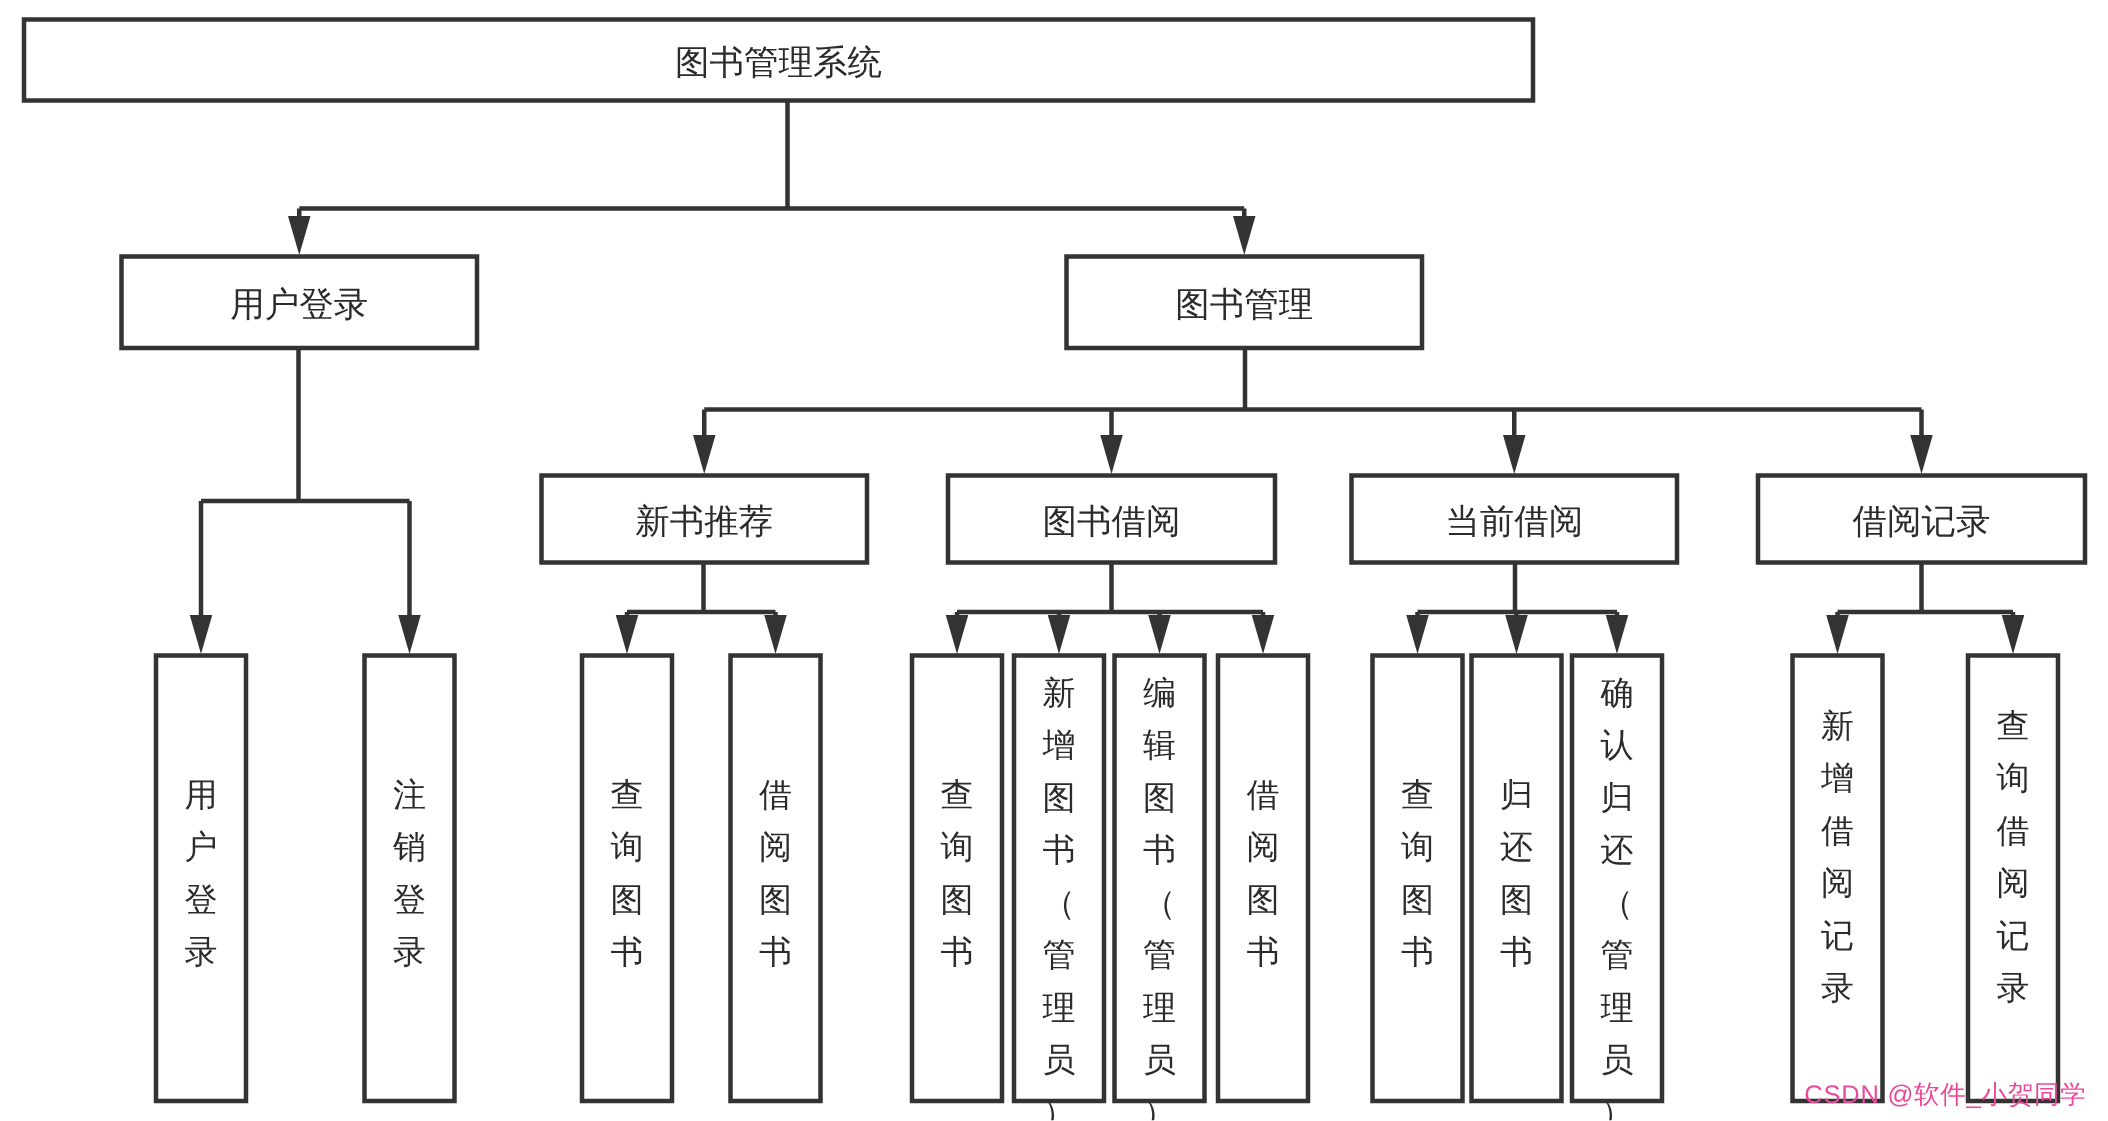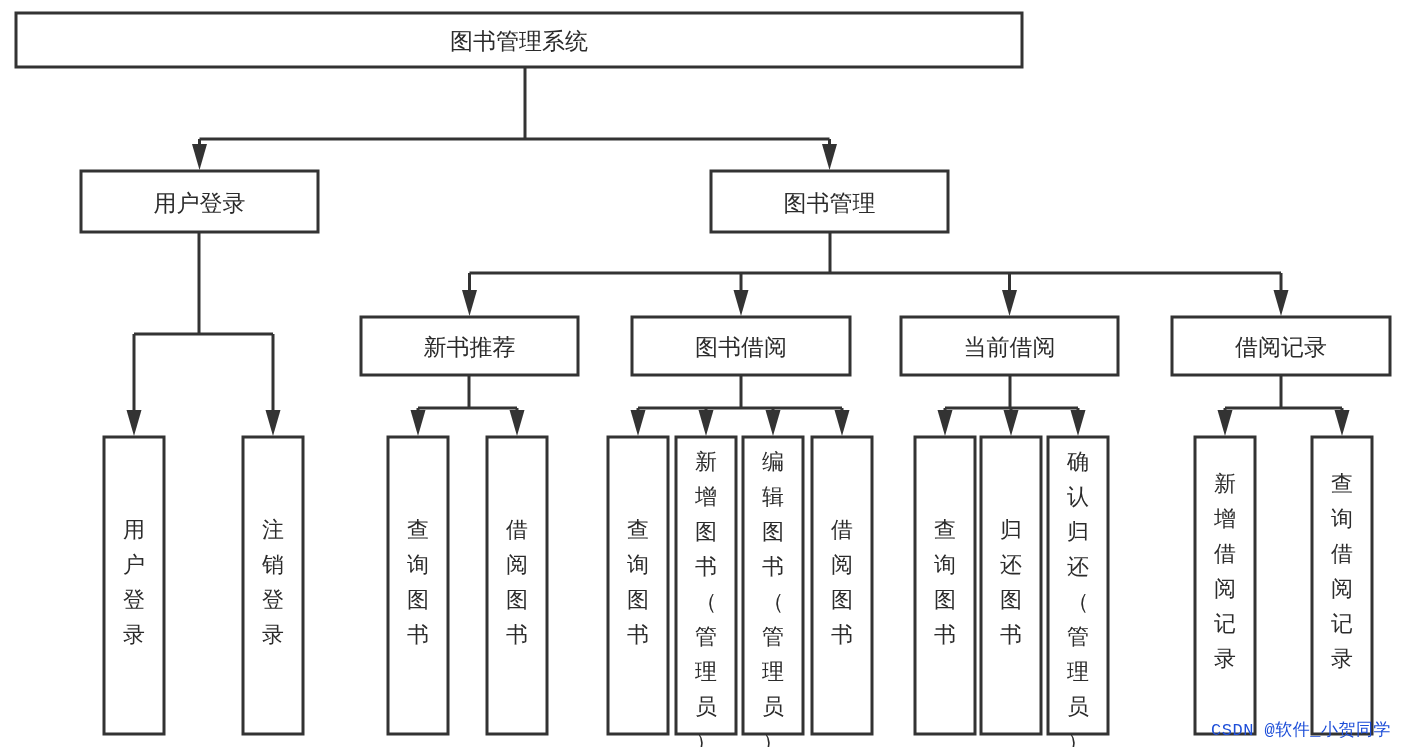--- a/index.html
+++ b/index.html
@@ -57,23 +57,23 @@
     font-family: "Liberation Sans", "DejaVu Sans", sans-serif;
     fill: #2b2b2b;
     font-size: 22px;
     text-anchor: middle;
     dominant-baseline: central;
   }
   .watermark-text {
     position: absolute;
     right: 14px;
     bottom: 6px;
-    color: #1d4ed8;
+    color: #ec4899;
     font-size: 17px;
-    font-family: Liberation Mono, monospace;
+    font-family: Liberation Sans, sans-serif;
     letter-spacing: 0.5px;
     white-space: nowrap;
     user-select: none;
   }
 </style>
 </head>
 <body>
 
 <div id="diagram-root">
   <svg id="diagram-svg" viewBox="0 0 1405 747">

